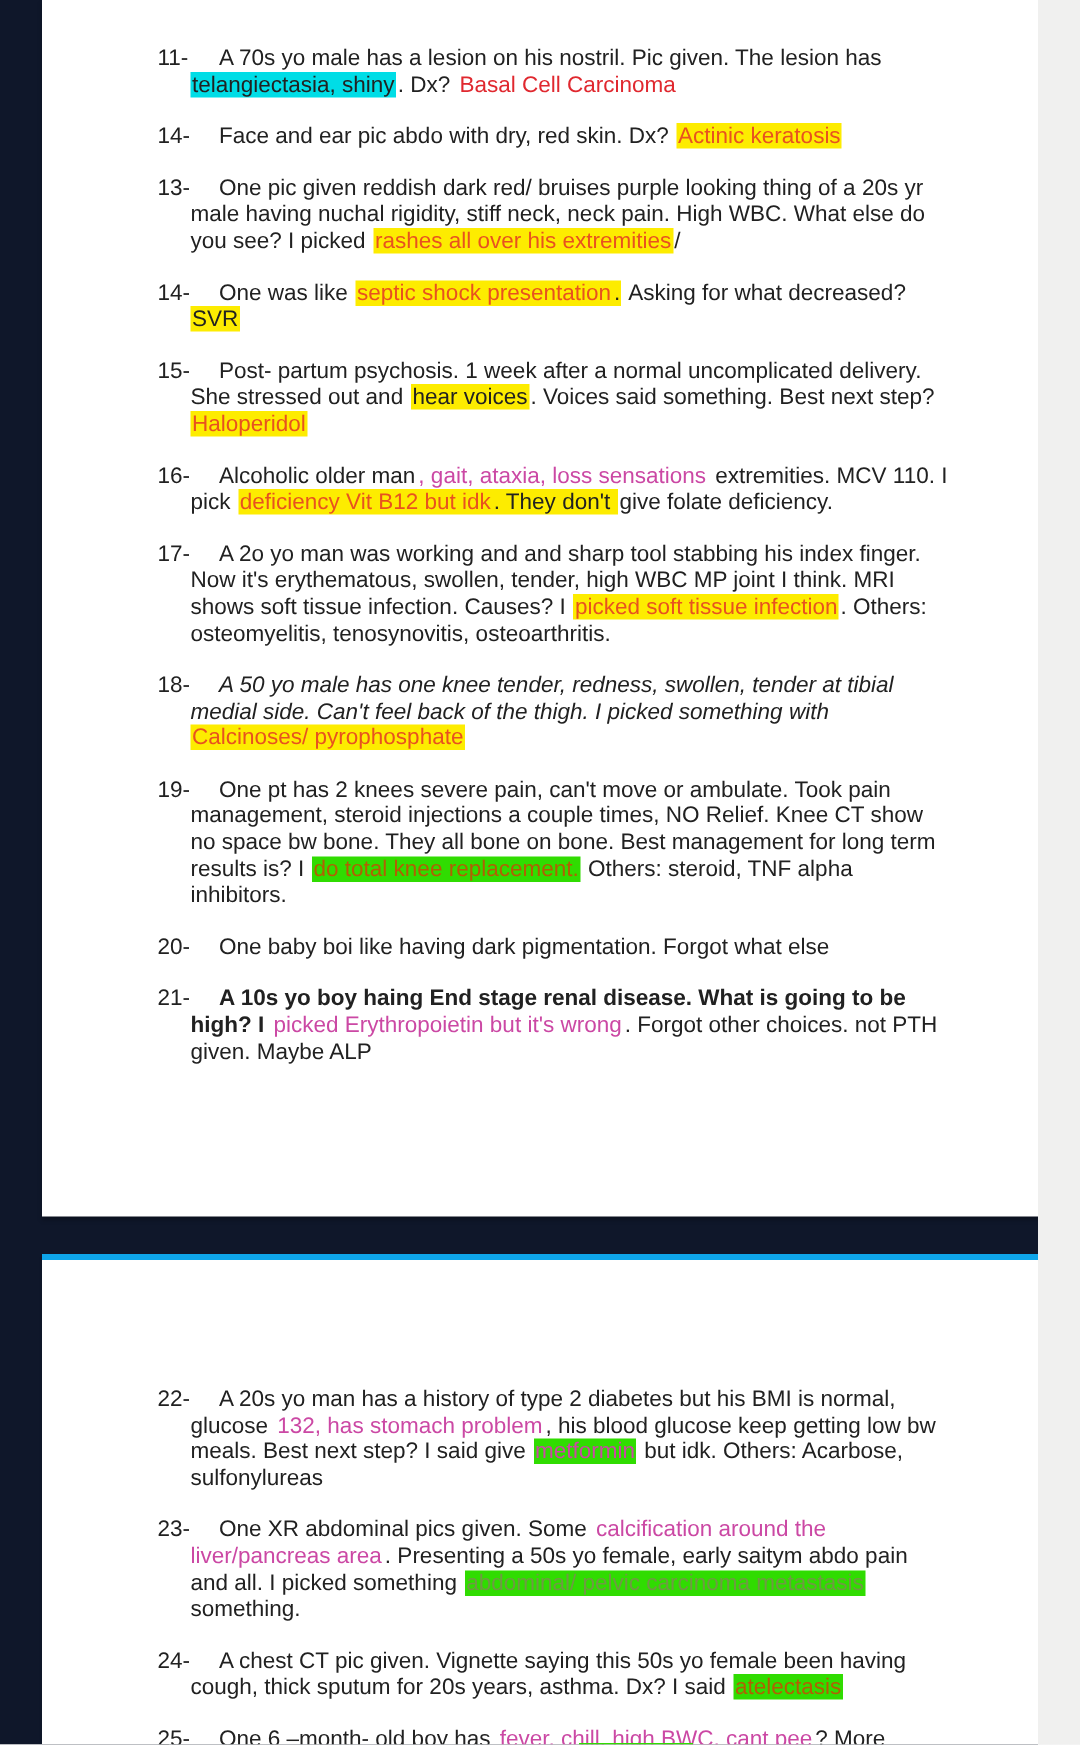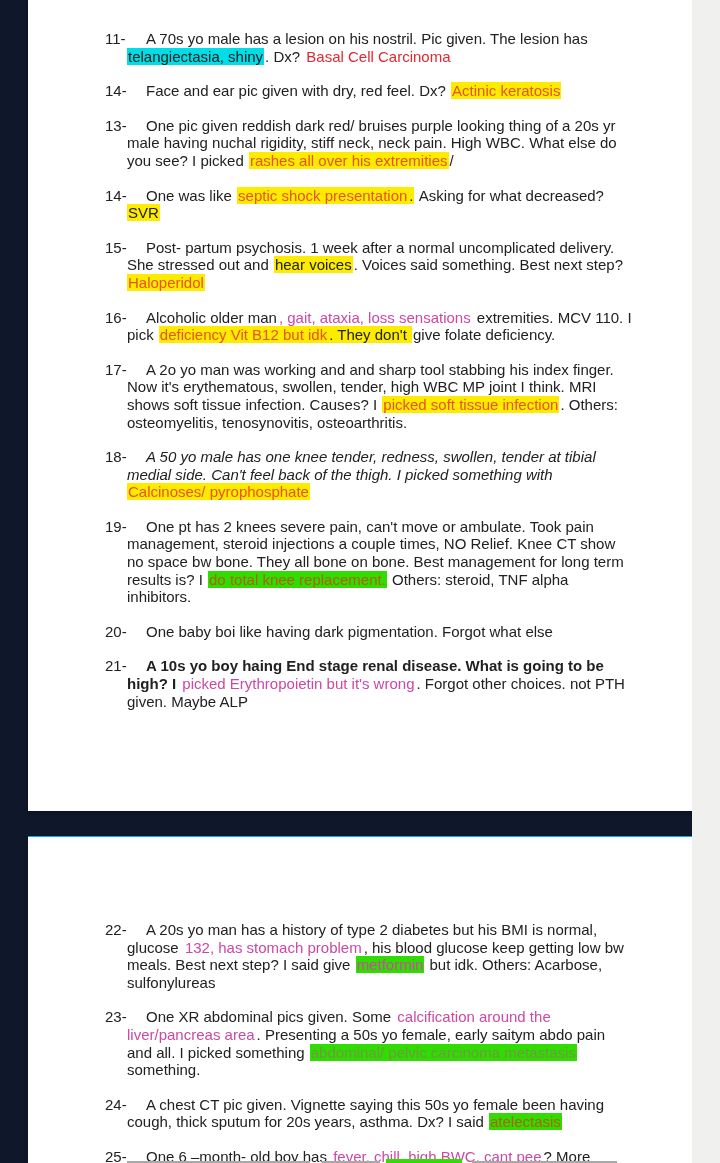--- a/index.html
+++ b/index.html
@@ -23,21 +23,21 @@
     box-sizing: border-box;
   }
   .page1 {
     top: 0;
     height: 811px;
     box-shadow: 0 2px 3px rgba(0,0,0,0.28);
   }
   .page2 {
     top: 836px;
     height: 327px;
-    border-top: 1px solid #0ea5e9;
+    border-top: 4px solid #0ea5e9;
     box-shadow: 0 1px 2px rgba(0,0,0,0.12);
   }
   .items {
     box-sizing: border-box;
   }
   .page1 .items { padding-top: 30px; }
   .page2 .items { padding-top: 84px; }
   .item {
     position: relative;
     margin: 0 0 17px 99px;
@@ -69,21 +69,21 @@
     position: absolute;
   }
 </style>
 </head>
 <body>
 
 <div class="canvas">
   <div class="page page1">
     <div class="items">
         <div class="item"><span class="num">11-</span><span class="seg" style="color: rgb(33, 33, 33);">A 70s yo male has a lesion on his nostril.  Pic given. The lesion has </span><span class="seg" style="color: rgb(33, 33, 33); background-color: rgb(0, 221, 230);">telangiectasia, shiny</span><span class="seg" style="color: rgb(33, 33, 33);">. Dx? </span><span class="seg" style="color: rgb(224, 40, 47);">Basal Cell Carcinoma</span></div>
-        <div class="item"><span class="num">14-</span><span class="seg" style="color: rgb(33, 33, 33);">Face and ear pic given with dry, red feel. Dx? </span><span class="seg" style="color: rgb(232, 82, 31); background-color: rgb(253, 236, 0); text-align: right;">Actinic keratosis</span></div>
+        <div class="item"><span class="num">14-</span><span class="seg" style="color: rgb(33, 33, 33);">Face and ear pic abdo with dry, red skin. Dx? </span><span class="seg" style="color: rgb(232, 82, 31); background-color: rgb(253, 236, 0); text-align: right;">Actinic keratosis</span></div>
         <div class="item"><span class="num">13-</span><span class="seg" style="color: rgb(33, 33, 33);">One pic given reddish dark red/ bruises purple looking thing of a 20s yr male having nuchal rigidity, stiff neck, neck pain. High WBC. What else do you see? I picked </span><span class="seg" style="color: rgb(232, 82, 31); background-color: rgb(253, 236, 0);">rashes all over his extremities</span><span class="seg" style="color: rgb(33, 33, 33);">/</span></div>
         <div class="item"><span class="num">14-</span><span class="seg" style="color: rgb(33, 33, 33);">One was like </span><span class="seg" style="color: rgb(232, 82, 31); background-color: rgb(253, 236, 0);">septic shock presentation</span><span class="seg" style="color: rgb(33, 33, 33); background-color: rgb(253, 236, 0);">.</span><span class="seg" style="color: rgb(33, 33, 33);"> Asking for what decreased? </span><span class="seg" style="color: rgb(33, 33, 33); background-color: rgb(253, 236, 0);">SVR</span></div>
         <div class="item"><span class="num">15-</span><span class="seg" style="color: rgb(33, 33, 33);">Post- partum psychosis. 1 week after a normal uncomplicated delivery. She stressed out and </span><span class="seg" style="color: rgb(33, 33, 33); background-color: rgb(253, 236, 0);">hear voices</span><span class="seg" style="color: rgb(33, 33, 33);">. Voices said something. Best next step? </span><span class="seg" style="color: rgb(232, 82, 31); background-color: rgb(253, 236, 0);">Haloperidol</span></div>
         <div class="item"><span class="num">16-</span><span class="seg" style="color: rgb(33, 33, 33);">Alcoholic older man</span><span class="seg" style="color: rgb(203, 72, 164);">, gait, ataxia, loss sensations</span><span class="seg" style="color: rgb(33, 33, 33);"> extremities. MCV 110. I pick </span><span class="seg" style="color: rgb(232, 82, 31); background-color: rgb(253, 236, 0);">deficiency Vit B12 but idk</span><span class="seg" style="color: rgb(33, 33, 33); background-color: rgb(253, 236, 0);">. They don't </span><span class="seg" style="color: rgb(33, 33, 33);">give folate deficiency.</span></div>
         <div class="item"><span class="num">17-</span><span class="seg" style="color: rgb(33, 33, 33);">A 2o yo man was working and and sharp tool stabbing his index finger. Now it's erythematous, swollen, tender, high WBC MP joint I think. MRI shows soft tissue infection. Causes? I </span><span class="seg" style="color: rgb(232, 82, 31); background-color: rgb(253, 236, 0);">picked soft tissue infection</span><span class="seg" style="color: rgb(33, 33, 33);">. Others: osteomyelitis, tenosynovitis, osteoarthritis.</span></div>
         <div class="item"><span class="num">18-</span><span class="seg" style="color: rgb(33, 33, 33); font-style: italic;">A 50 yo male has one knee tender, redness, swollen, tender at tibial medial side. Can't feel back of the thigh. I picked something with </span><span class="seg" style="color: rgb(232, 82, 31); background-color: rgb(253, 236, 0);">Calcinoses/ pyrophosphate</span></div>
         <div class="item"><span class="num">19-</span><span class="seg" style="color: rgb(33, 33, 33);">One pt has 2 knees severe pain, can't move or ambulate. Took pain management, steroid injections a couple times, NO Relief. Knee CT show no space bw bone. They all bone on bone. Best management for long term results is? I </span><span class="seg" style="color: rgb(178, 95, 4); background-color: rgb(48, 220, 1);">do total knee replacement.</span><span class="seg" style="color: rgb(33, 33, 33);"> Others: steroid, TNF alpha inhibitors.</span></div>
         <div class="item"><span class="num">20-</span><span class="seg" style="color: rgb(33, 33, 33);">One baby boi like having dark pigmentation. Forgot what else</span></div>
         <div class="item"><span class="num">21-</span><span class="seg" style="color: rgb(33, 33, 33); font-weight: bold;">A 10s yo boy haing End stage renal disease. What is going to be high? I </span><span class="seg" style="color: rgb(203, 72, 164);">picked Erythropoietin but it's wrong</span><span class="seg" style="color: rgb(33, 33, 33);">. Forgot other choices. not PTH given. Maybe ALP</span></div>
       </div>

